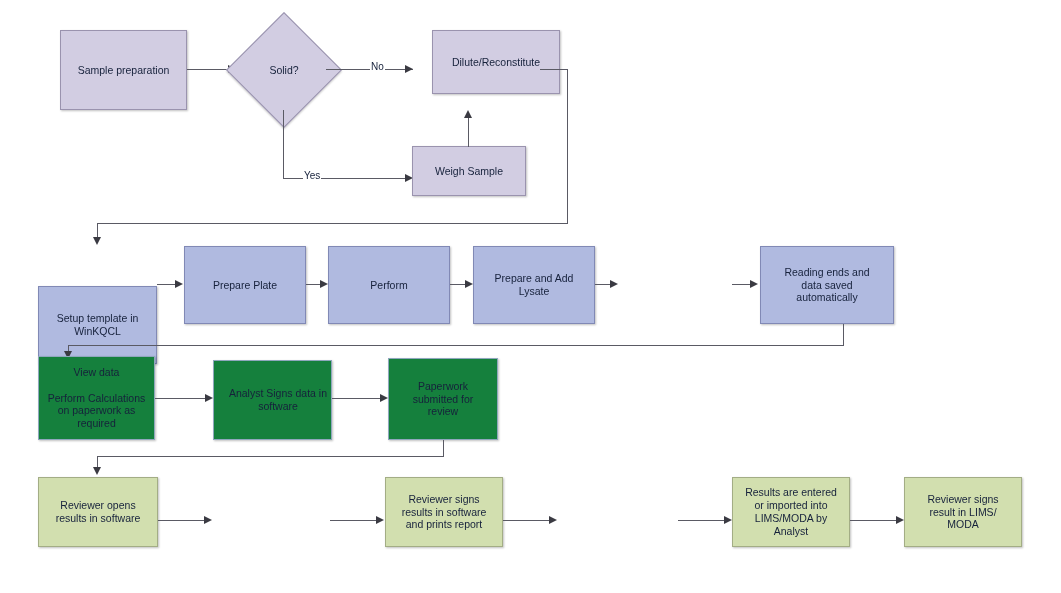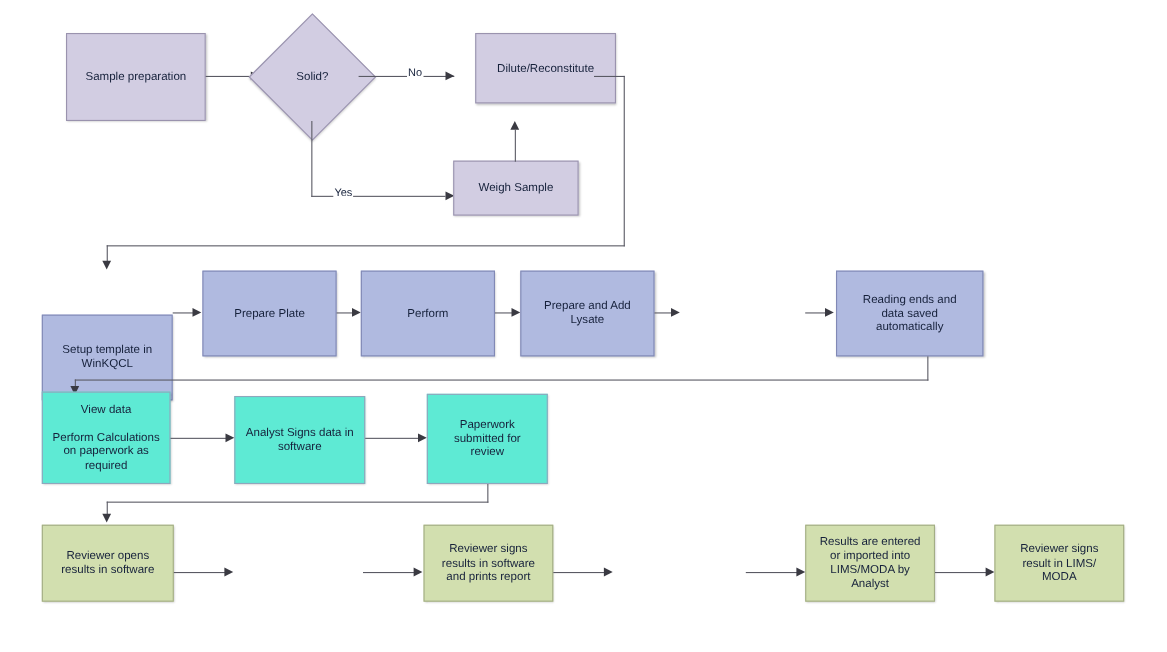--- a/index.html
+++ b/index.html
@@ -3,21 +3,21 @@
 <meta charset="utf-8">
 <style>
   html,body{margin:0;padding:0;background:#ffffff;}
   body{font-family:"Liberation Sans", sans-serif;}
   #canvas{position:relative;width:1061px;height:593px;background:#ffffff;overflow:hidden;}
   .node{position:absolute;box-sizing:border-box;display:flex;align-items:center;justify-content:center;
         text-align:center;border:1px solid #8a8a96;color:#16213b;line-height:1.22;
         font-size:10.5px;padding:2px 4px;box-shadow:1px 1px 2px rgba(0,0,0,0.25);}
   .purple{background:#d2cde2;border-color:#9a93ae;}
   .blue{background:#b0bae0;border-color:#8189b5;}
-  .lblue{background:#5eead4;border-color:#8fa7bd;}
+  .lblue{background:#15803d;border-color:#8fa7bd;}
   .green{background:#d2dfaf;border-color:#a3ad85;}
   .node span{display:block;white-space:pre-line;}
   .diamond{position:absolute;}
   .diamond .shape{position:absolute;inset:0;background:#d2cde2;border:1px solid #9a93ae;
         transform:rotate(45deg);box-shadow:1px 1px 2px rgba(0,0,0,0.2);}
   .diamond .dlabel{position:absolute;inset:0;display:flex;align-items:center;justify-content:center;
         font-size:10.5px;color:#16213b;}
   .edge{position:absolute;background:#5a5a64;}
   .h{height:1.4px;}
   .v{width:1.4px;}
@@ -113,21 +113,21 @@
   <div class="node lblue" style="left:38px;top:356px;width:117px;height:84px;">
     <span>View data
 
 Perform Calculations
 on paperwork as
 required</span>
   </div>
   <div class="edge h" style="left:155px;top:398px;width:52px;"></div>
   <div class="arrow right" style="left:205px;top:394px;"></div>
 
-  <div class="node lblue" style="left:213px;top:360px;width:119px;height:80px;">
+  <div class="node lblue" style="left:213px;top:360px;width:119px;height:80px;justify-content:flex-end;">
     <span>Analyst Signs data in
 software</span>
   </div>
   <div class="edge h" style="left:332px;top:398px;width:50px;"></div>
   <div class="arrow right" style="left:380px;top:394px;"></div>
 
   <div class="node lblue" style="left:388px;top:358px;width:110px;height:82px;">
     <span>Paperwork
 submitted for
 review</span>

